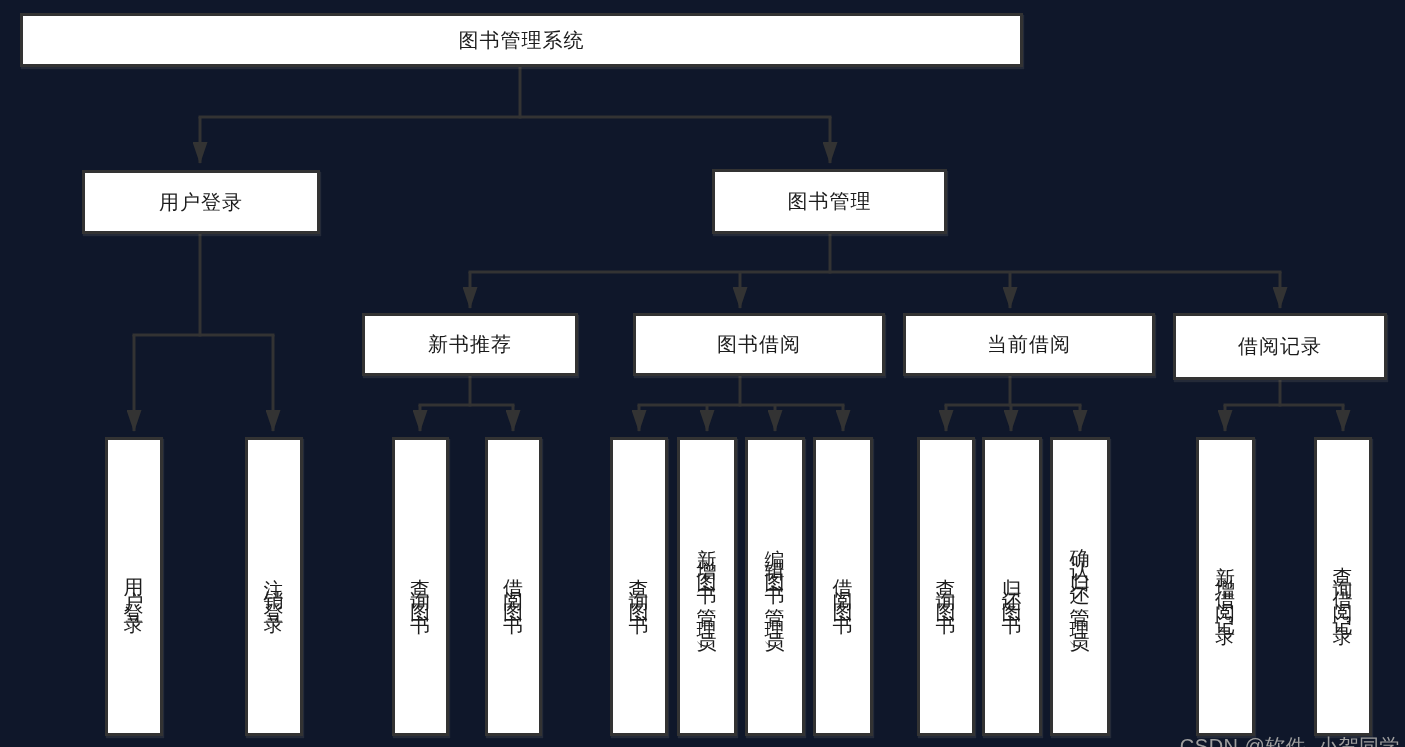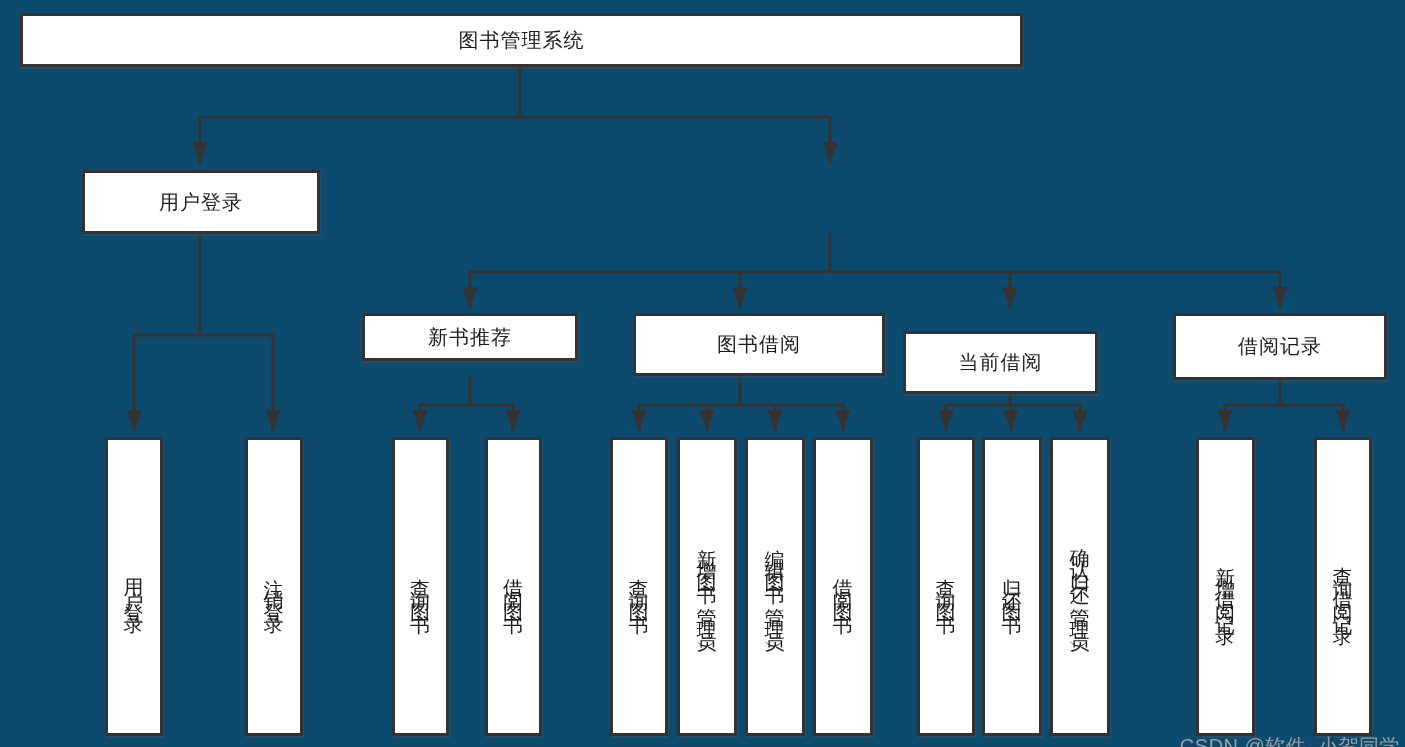--- a/index.html
+++ b/index.html
@@ -1,20 +1,20 @@
 <!DOCTYPE html>
 <html><head>
 <meta charset="utf-8">
 <style>
   html, body { margin: 0; padding: 0; background: #ffffff; }
   #stage {
     position: relative;
     width: 1405px;
     height: 747px;
-    background: #0c4a6e;
+    background: #0f172a;
     font-family: "Liberation Sans", sans-serif;
     color: #1c1c1c;
     overflow: hidden;
   }
   #connectors {
     position: absolute;
     left: 0; top: 0;
     width: 1405px; height: 747px;
   }
   .hbox {
@@ -120,28 +120,31 @@
     </g>
   </svg>
 
   <div class="hbox" style="left:20px;top:13px;width:1003px;height:54px">
     <span class="hlabel">图书管理系统</span>
   </div>
 
   <div class="hbox" style="left:82px;top:170px;width:238px;height:64px">
     <span class="hlabel">用户登录</span>
   </div>
+  <div class="hbox" style="left:712px;top:169px;width:235px;height:65px">
+    <span class="hlabel">图书管理</span>
+  </div>
 
-  <div class="hbox" style="left:362px;top:313px;width:216px;height:48px">
+  <div class="hbox" style="left:362px;top:313px;width:216px;height:63px">
     <span class="hlabel">新书推荐</span>
   </div>
   <div class="hbox" style="left:633px;top:313px;width:252px;height:63px">
     <span class="hlabel">图书借阅</span>
   </div>
-  <div class="hbox" style="left:903px;top:331px;width:195px;height:63px">
+  <div class="hbox" style="left:903px;top:313px;width:252px;height:63px">
     <span class="hlabel">当前借阅</span>
   </div>
   <div class="hbox" style="left:1173px;top:313px;width:214px;height:67px">
     <span class="hlabel">借阅记录</span>
   </div>
 
   <div class="vbox" style="left:105px;width:58px">
     <span class="vlabel">用户登录</span>
   </div>
   <div class="vbox" style="left:245px;width:58px">

